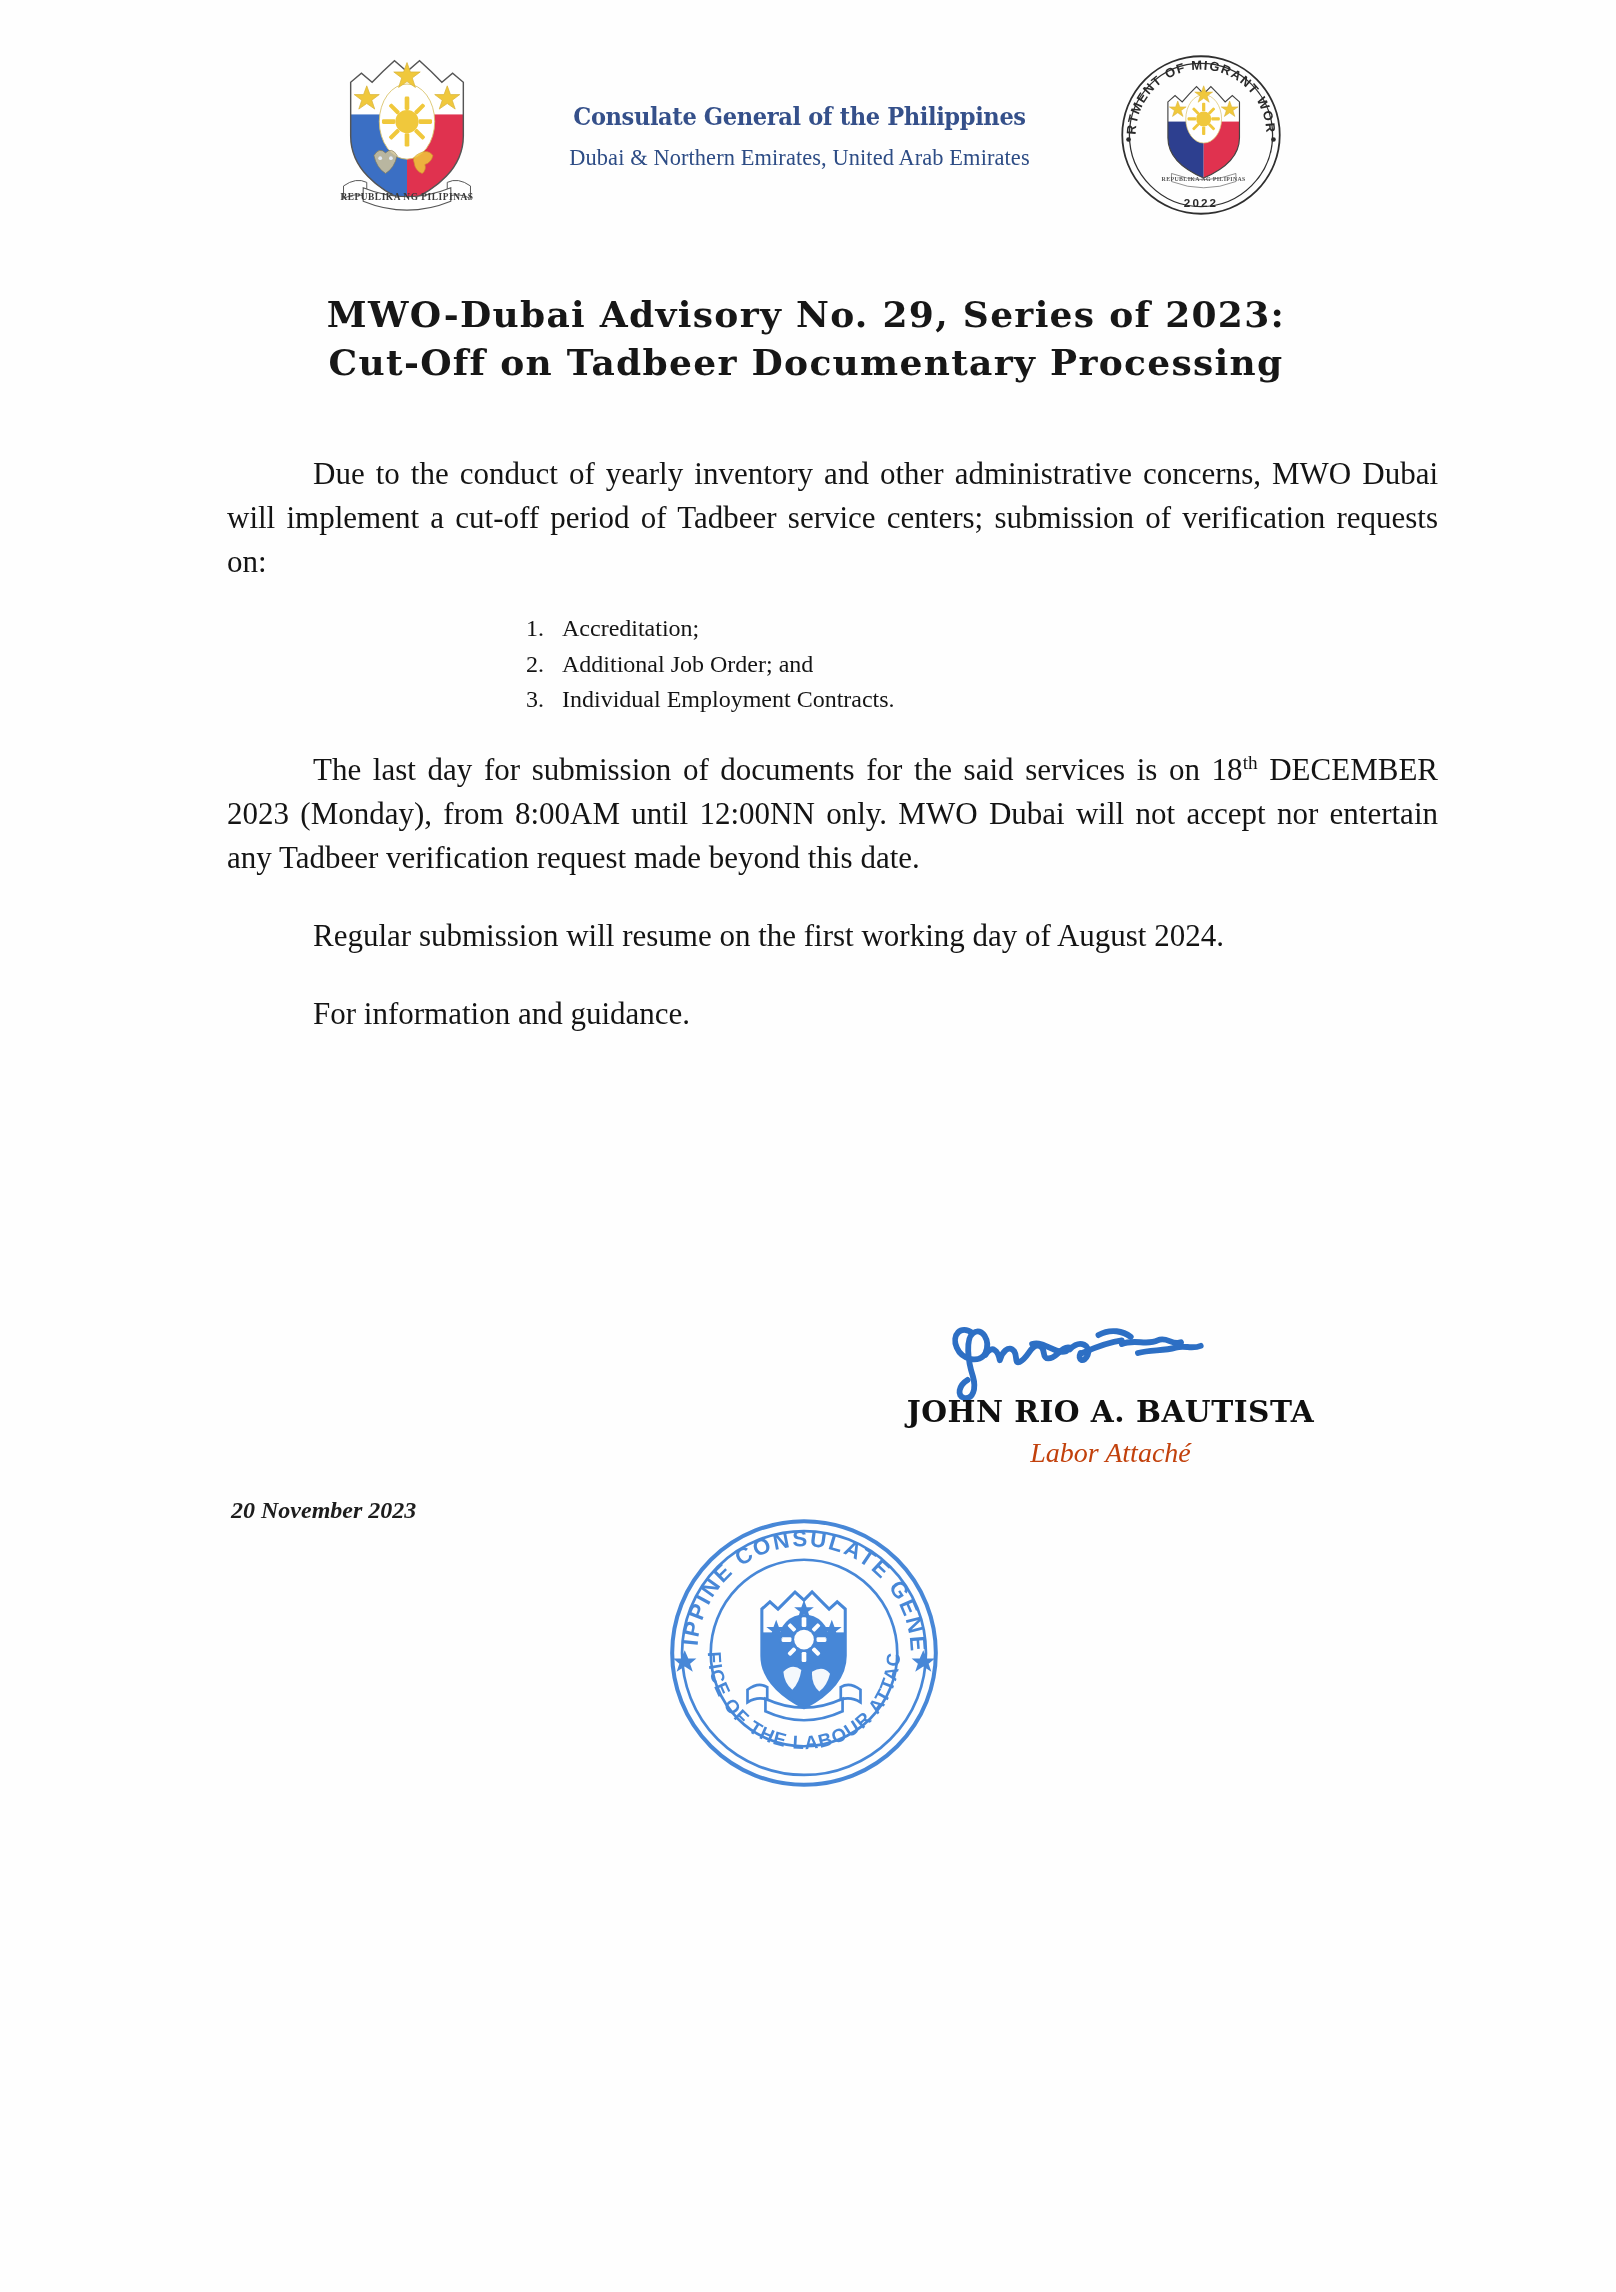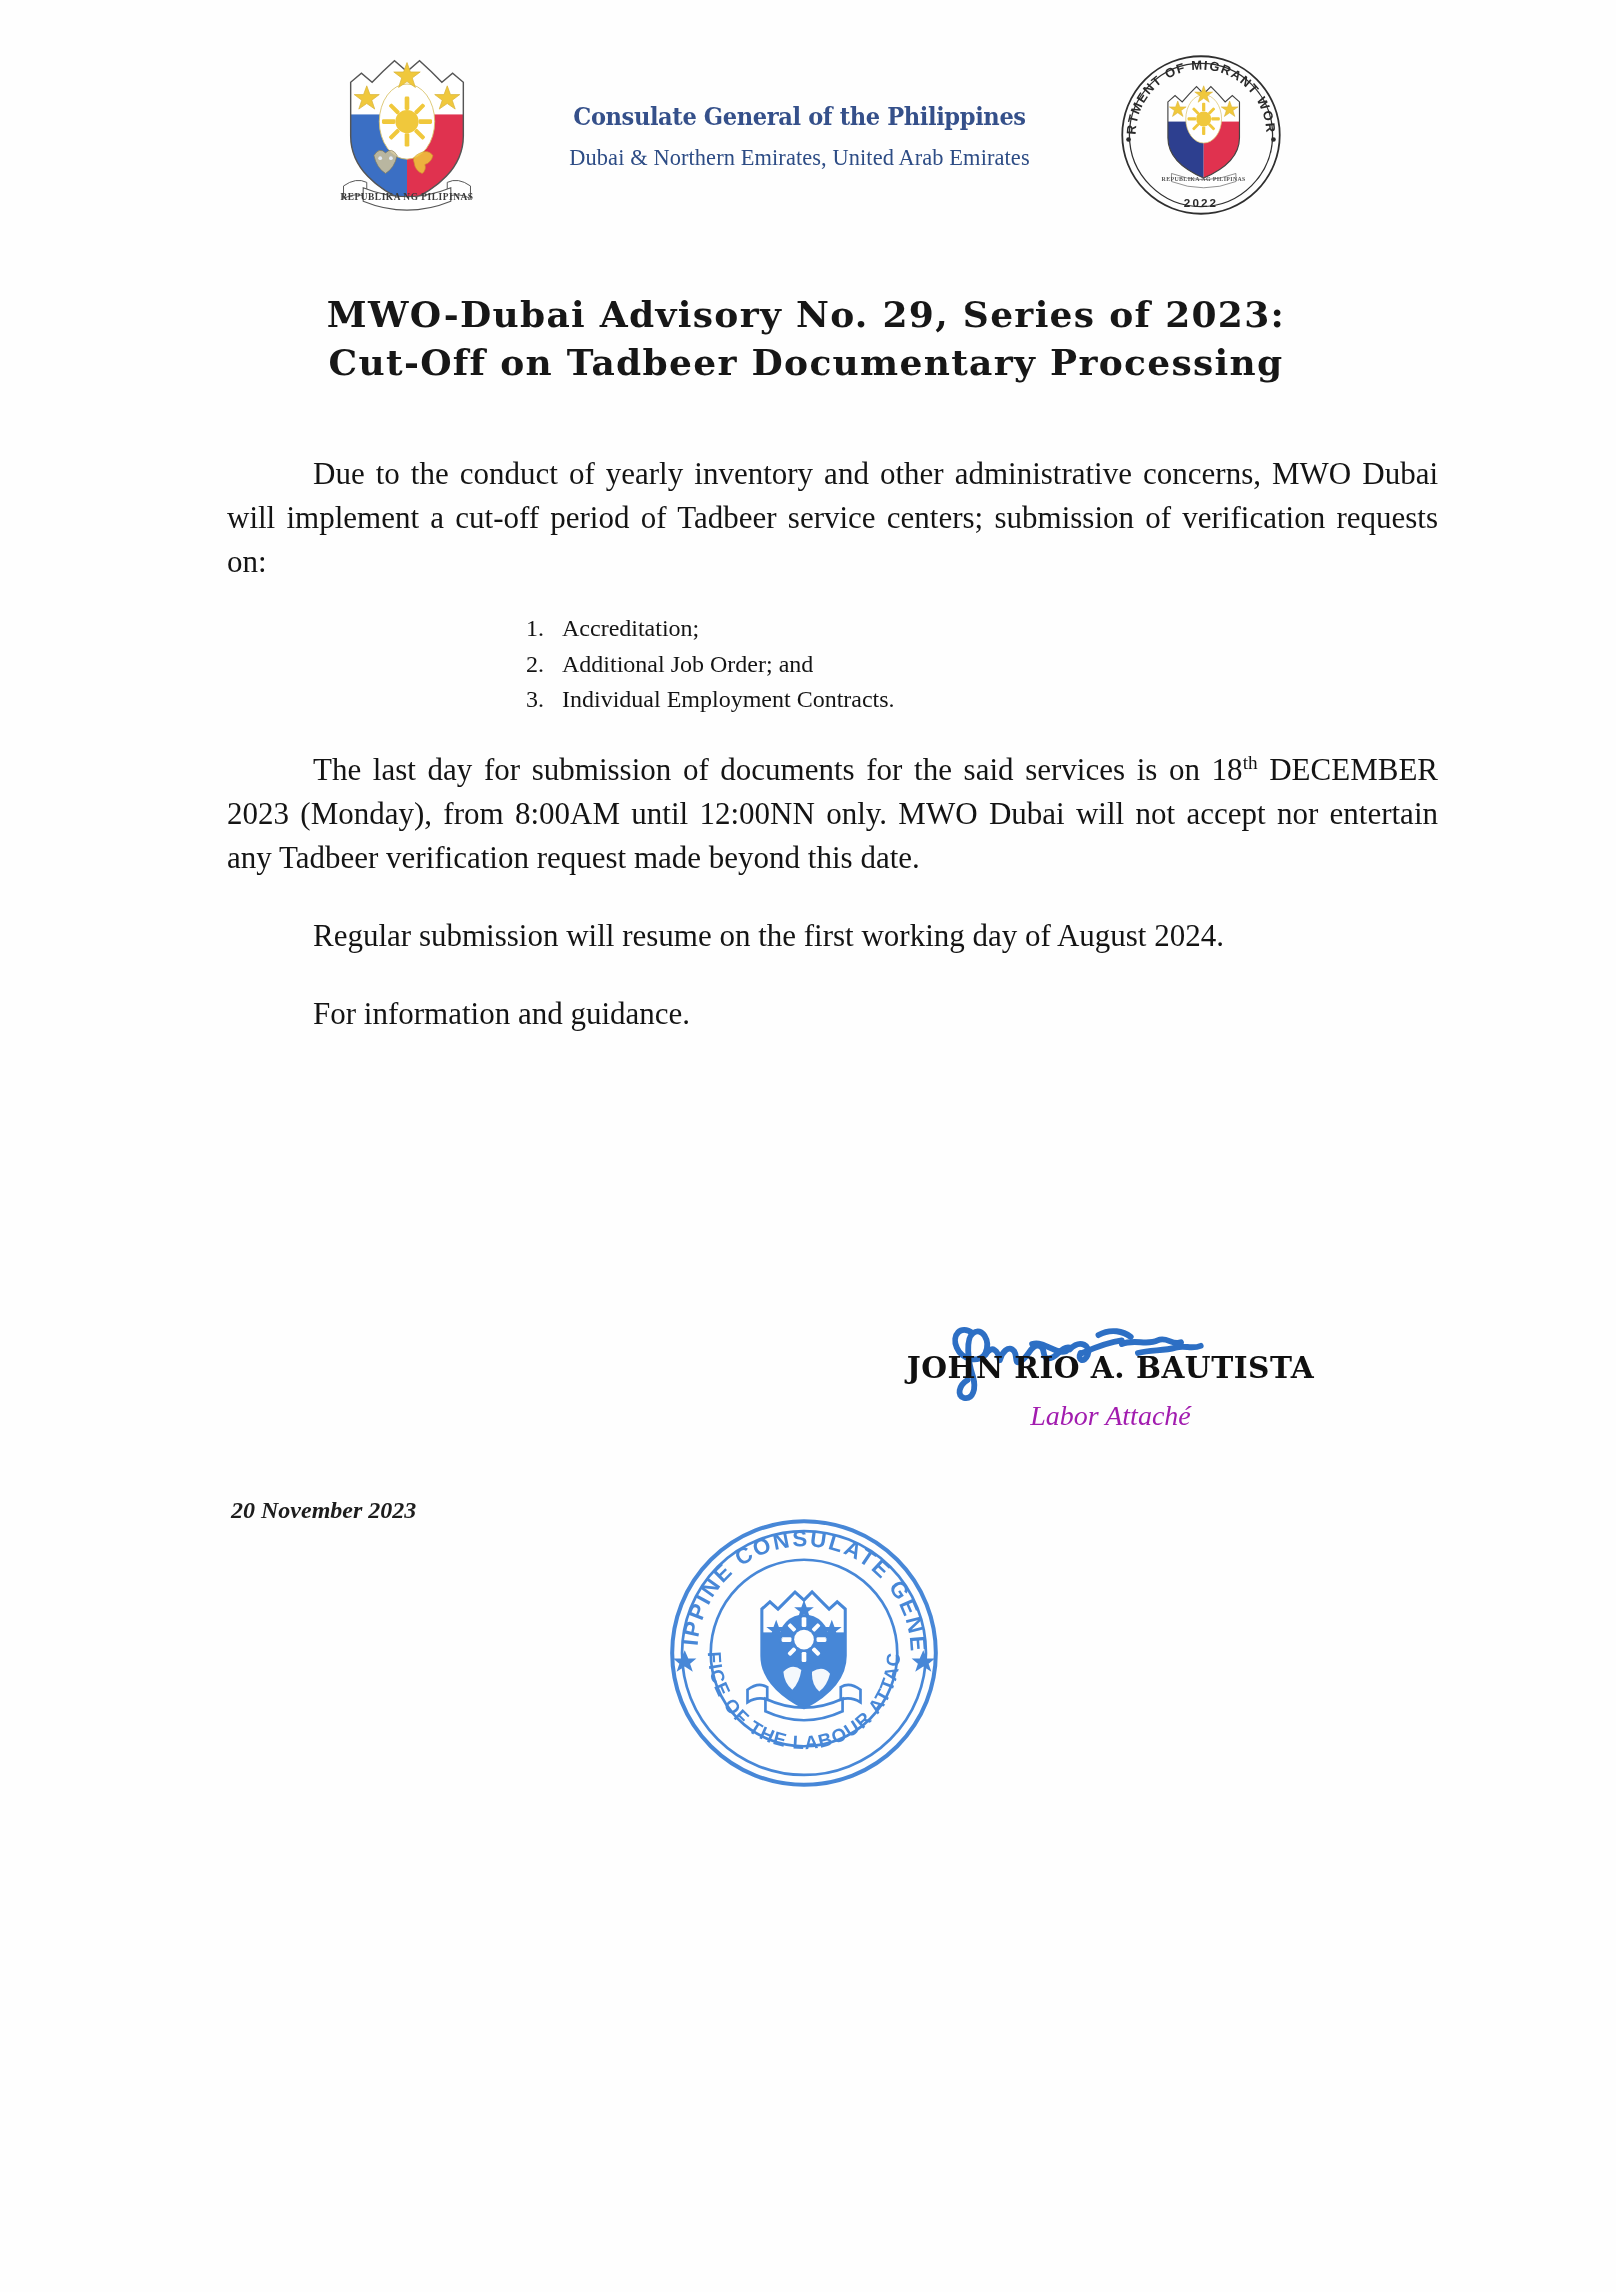--- a/index.html
+++ b/index.html
@@ -130,27 +130,27 @@
     height: 99px;
     pointer-events: none;
   }
   .sig-name {
     position: relative;
     font-family: "DejaVu Serif", "Liberation Serif", serif;
     font-size: 29.6px;
     font-weight: 700;
     letter-spacing: 0.5px;
     color: #101010;
-    margin-top: 35px;
+    margin-top: 79px;
   }
   .sig-role {
     font-size: 28px;
     font-style: italic;
-    color: #a21caf;
-    margin-top: 15px;
+    color: #c2410c;
+    margin-top: 8px;
   }
 
   
   .doc-date {
     position: absolute;
     top: 1497px;
     left: 231px;
     font-size: 24px;
     font-style: italic;
     font-weight: 600;

